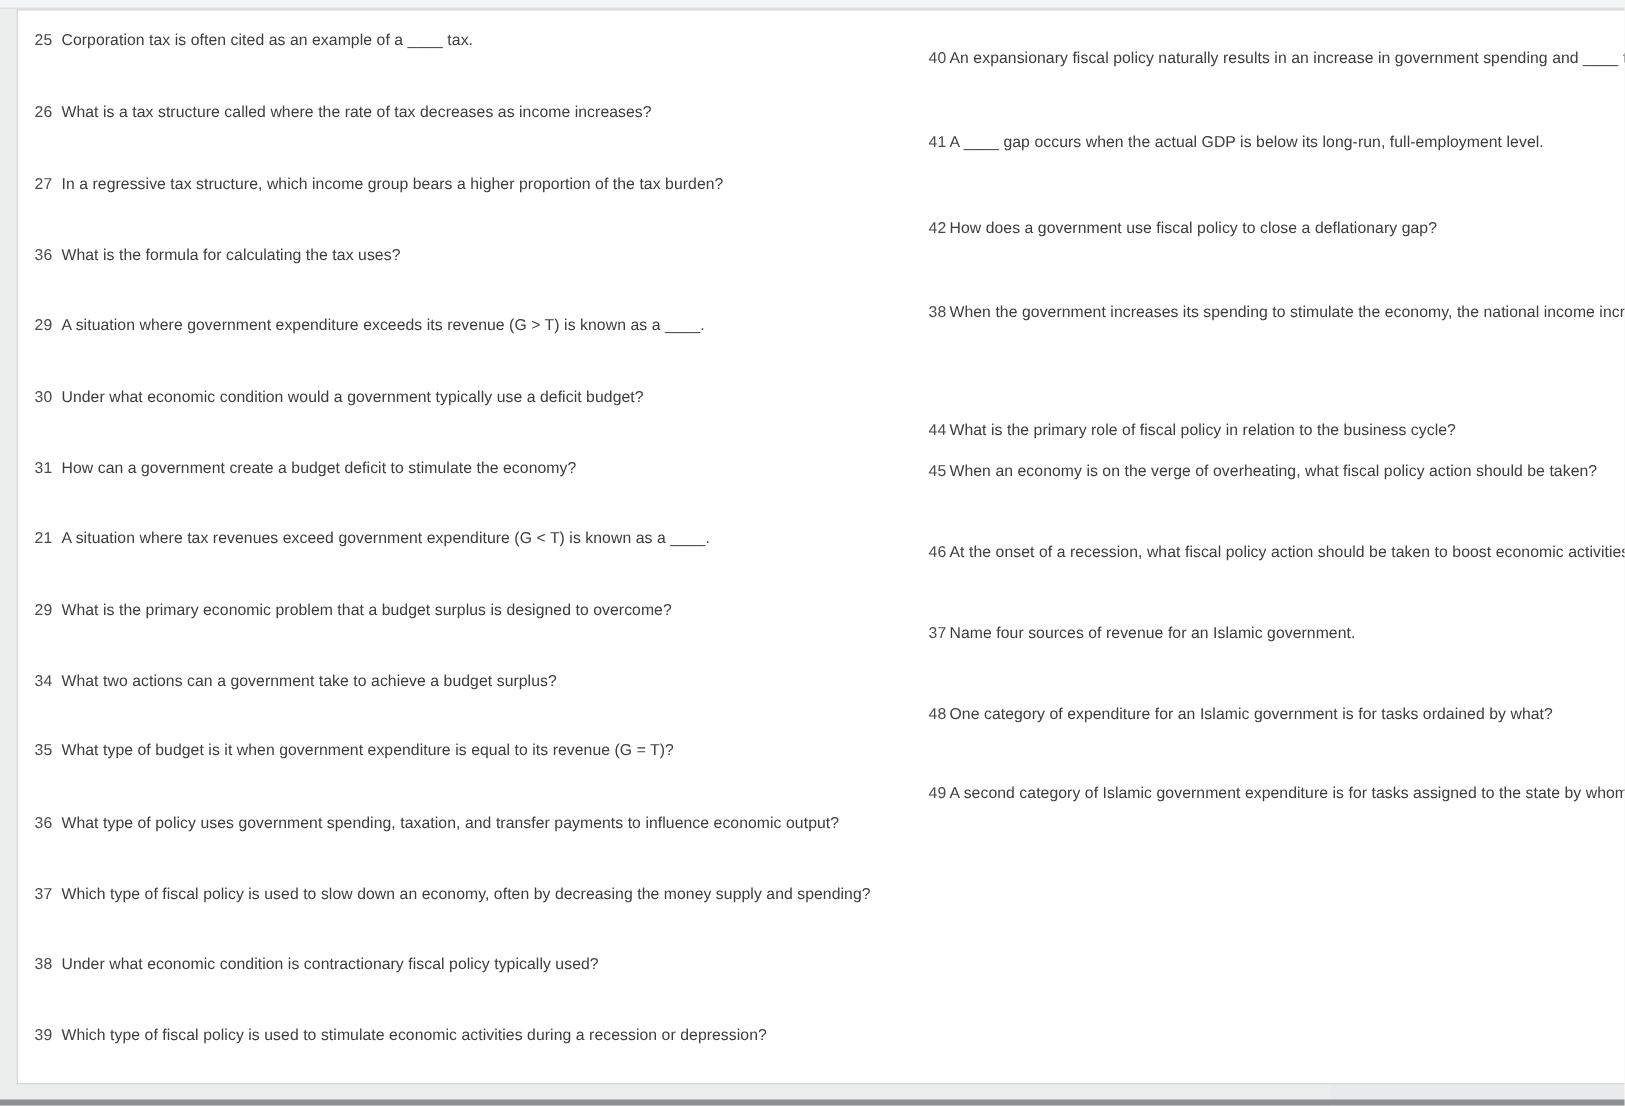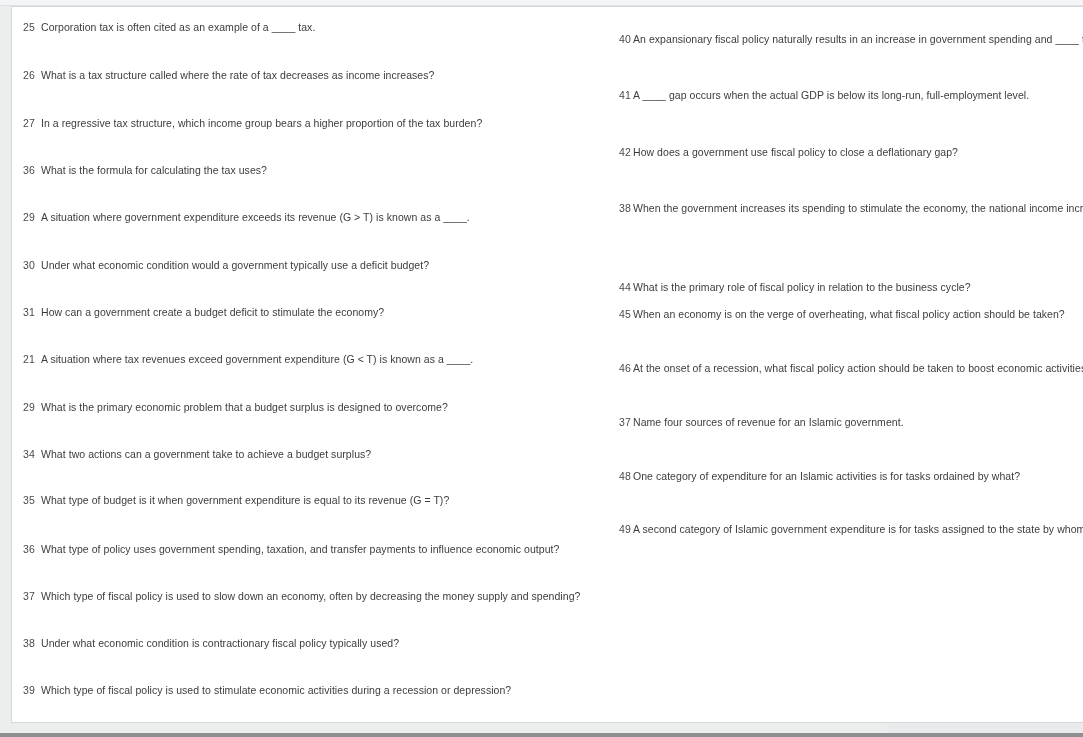--- a/index.html
+++ b/index.html
@@ -207,21 +207,21 @@
           <div class="qrow" style="top: 355px;">
             <span class="qnum">46</span>
             <span class="qtext">At the onset of a recession, what fiscal policy action should be taken to boost economic activities?</span>
           </div>
           <div class="qrow" style="top: 409px;">
             <span class="qnum">37</span>
             <span class="qtext">Name four sources of revenue for an Islamic government.</span>
           </div>
           <div class="qrow" style="top: 463px;">
             <span class="qnum">48</span>
-            <span class="qtext">One category of expenditure for an Islamic activities is for tasks ordained by what?</span>
+            <span class="qtext">One category of expenditure for an Islamic government is for tasks ordained by what?</span>
           </div>
           <div class="qrow" style="top: 516px;">
             <span class="qnum">49</span>
             <span class="qtext">A second category of Islamic government expenditure is for tasks assigned to the state by whom?</span>
           </div>
         </div>
 
     </div>
   </div>
 

